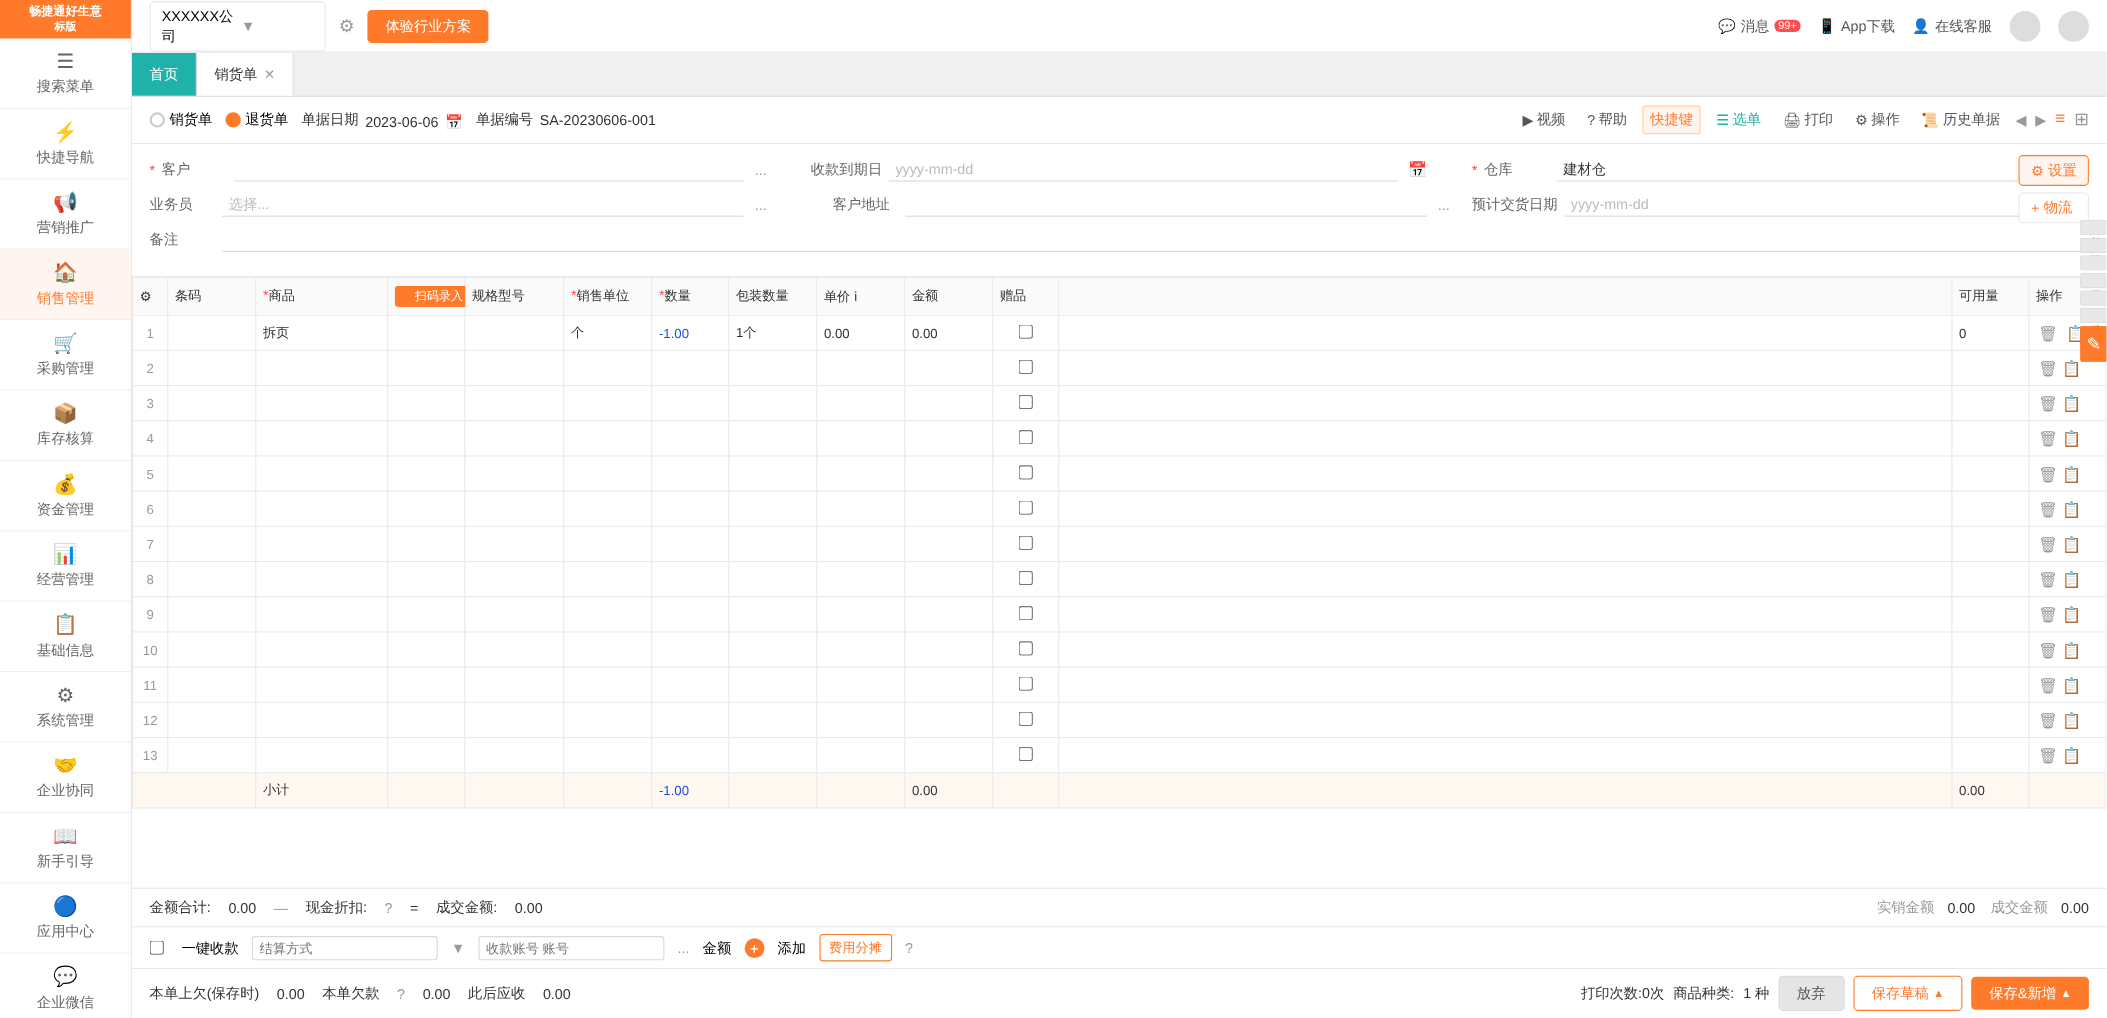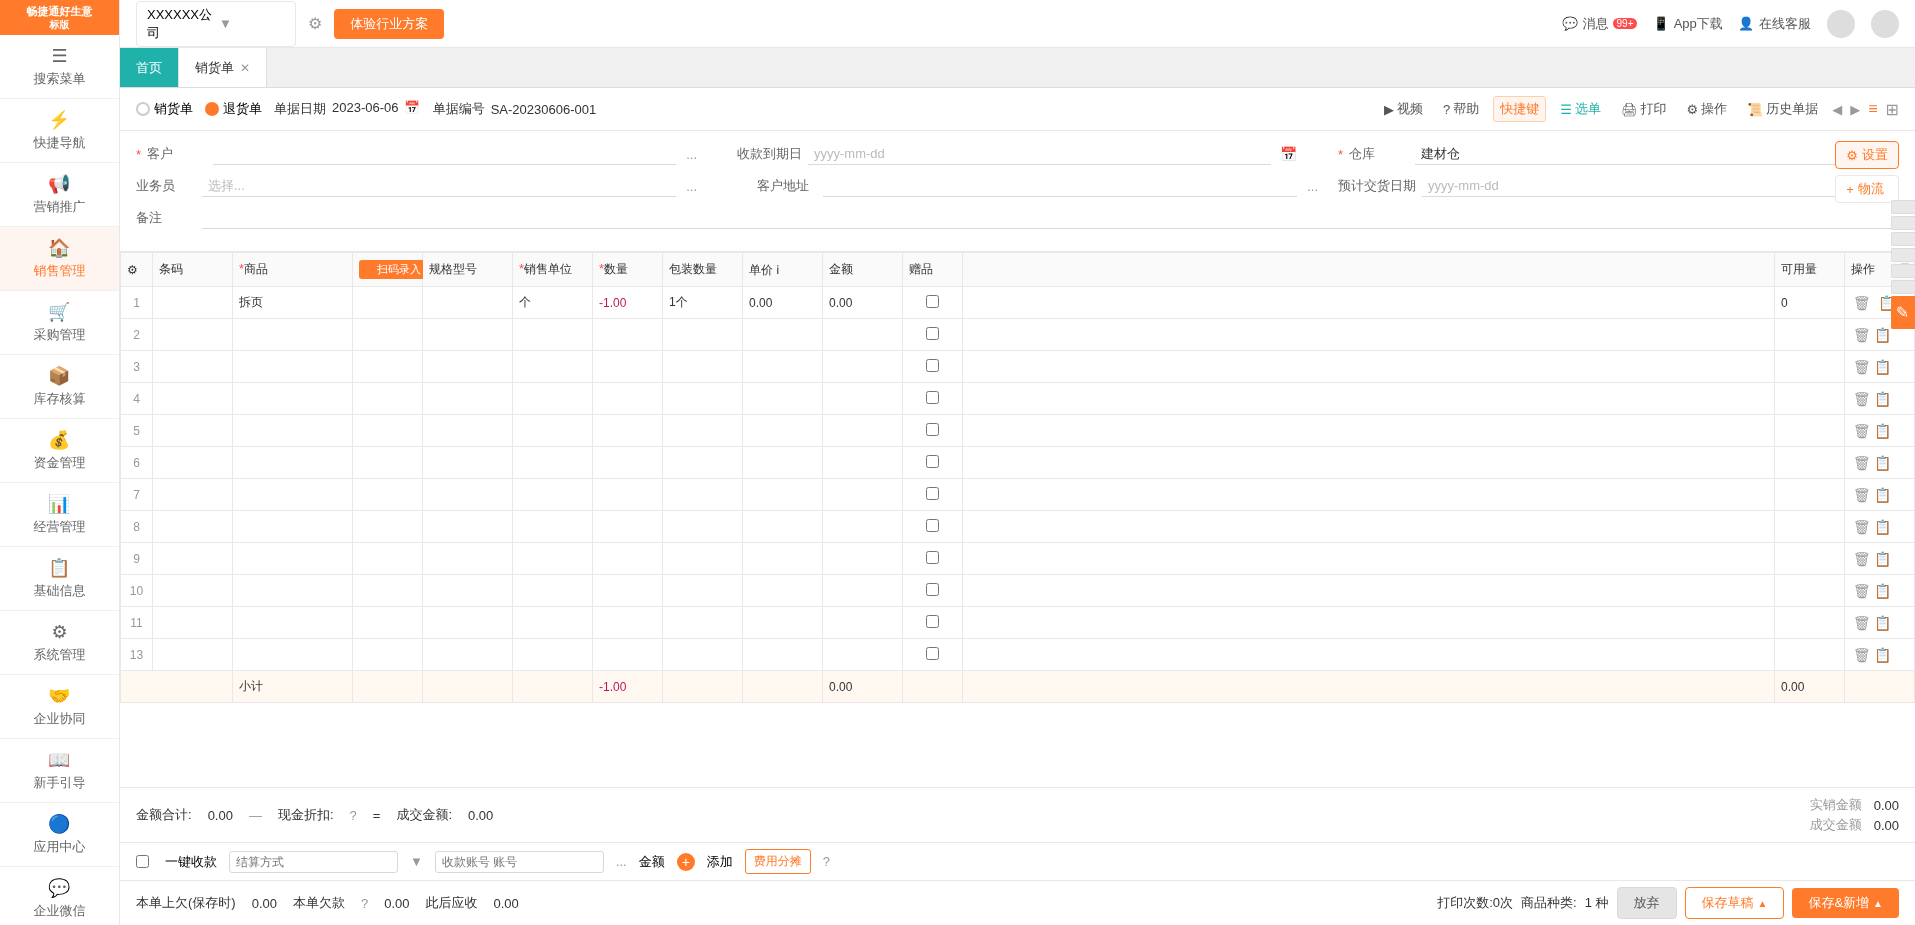--- a/index.html
+++ b/index.html
@@ -68,21 +68,21 @@
 
     
     .form-toolbar {
       display: flex; align-items: center; padding: 8px 16px; border-bottom: 1px solid #e8e8e8;
       gap: 12px; flex-shrink: 0;
     }
     .radio-group { display: flex; align-items: center; gap: 12px; }
     .radio-item { display: flex; align-items: center; gap: 4px; cursor: pointer; }
     .radio-circle { width: 14px; height: 14px; border-radius: 50%; border: 2px solid #ccc; }
     .radio-circle.checked { border-color: #ff7a2a; background: #ff7a2a; }
-    .form-date { display: flex; align-items: flex-start; gap: 6px; font-size: 13px; color: #333; }
+    .form-date { display: flex; align-items: flex-end; gap: 6px; font-size: 13px; color: #333; }
     .form-number { display: flex; align-items: center; gap: 6px; font-size: 13px; color: #333; }
     .toolbar-right { margin-left: auto; display: flex; align-items: center; gap: 8px; }
     .toolbar-btn { display: flex; align-items: center; gap: 3px; cursor: pointer; color: #555; font-size: 12px; padding: 3px 6px; }
 
     
     .form-fields {
       padding: 12px 16px; border-bottom: 1px solid #e8e8e8; flex-shrink: 0;
     }
     .form-row { display: flex; gap: 0; margin-bottom: 10px; align-items: center; }
     .form-field {
@@ -119,21 +119,21 @@
     th {
       border: 1px solid #e8e8e8; padding: 7px 6px; text-align: left;
       font-weight: 500; color: #333; white-space: nowrap; font-size: 12px;
       position: sticky; top: 0; background: #fafafa; z-index: 10;
     }
     th .req { color: #ff4d4f; }
     td {
       border: 1px solid #e8e8e8; padding: 5px 6px; color: #333;
       font-size: 12px; height: 32px;
     }
-    td.red { color: #be185d; }
+    td.red { color: #1d4ed8; }
     .row-num { color: #999; text-align: center; width: 30px; }
     .scan-btn {
       background: #ff7a2a; color: #fff; border: none; border-radius: 3px;
       padding: 2px 18px; font-size: 11px; cursor: pointer;
     }
     .subtotal-row td { background: #fff8f0; font-weight: 500; }
     .checkbox-cell { text-align: center; }
     input[type="checkbox"] { cursor: pointer; }
     .op-icon { cursor: pointer; color: #999; font-size: 14px; margin: 0 2px; }
 
@@ -619,20 +619,36 @@
             <td></td>
             <td></td>
             <td></td>
             <td></td>
             <td class="checkbox-cell"><input type="checkbox" style=""></td>
             <td></td>
             <td></td>
             <td><span class="op-icon">🗑</span><span class="op-icon">📋</span></td>
           </tr>
         <tr>
+            <td class="row-num">12</td>
+            <td></td>
+            <td></td>
+            <td></td>
+            <td></td>
+            <td></td>
+            <td></td>
+            <td></td>
+            <td></td>
+            <td></td>
+            <td class="checkbox-cell"><input type="checkbox" style=""></td>
+            <td></td>
+            <td></td>
+            <td><span class="op-icon">🗑</span><span class="op-icon">📋</span></td>
+          </tr>
+        <tr>
             <td class="row-num">13</td>
             <td></td>
             <td></td>
             <td></td>
             <td></td>
             <td></td>
             <td></td>
             <td></td>
             <td></td>
             <td></td>
@@ -666,21 +682,21 @@
     <div class="summary-row">
       <span>金额合计:</span>
       <span style="font-weight:500;">0.00</span>
       <span class="dash">—</span>
       <span>现金折扣:</span>
       <span style="color:#999;cursor:pointer;">?</span>
       <span>=</span>
       <span>成交金额:</span>
       <span style="font-weight:500;">0.00</span>
 
-      <div style="margin-left:auto;display:flex;flex-direction:column;gap:2px;font-size:12px;">
+      <div style="margin-left:auto;display:flex;gap:14px;font-size:12px;">
         <div class="amount-row">
           <span class="amount-label">实销金额</span>
           <span class="amount-value">0.00</span>
         </div>
         <div class="amount-row">
           <span class="amount-label">成交金额</span>
           <span class="amount-value">0.00</span>
         </div>
       </div>
     </div>

